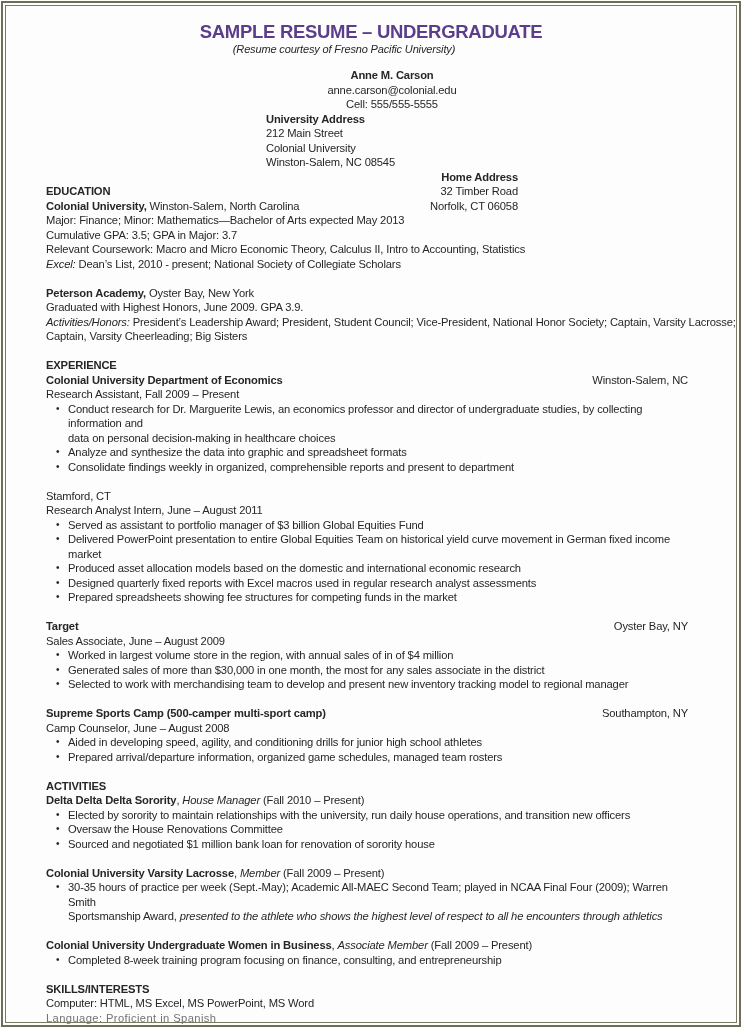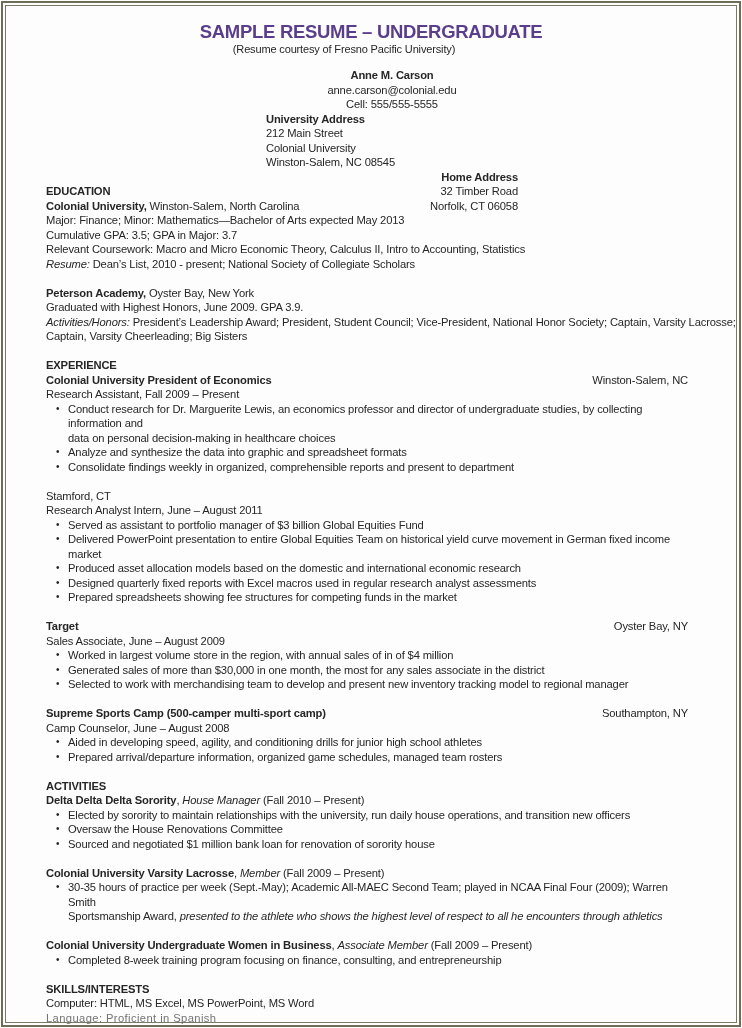--- a/index.html
+++ b/index.html
@@ -23,21 +23,21 @@
       color: #262626;
     }
 
     .title {
       position: absolute; left: 0; width: 742px; top: 21px; text-align: center;
       font-size: 18.5px; line-height: 22px; font-weight: bold; color: #5a3e8c;
       letter-spacing: -0.3px;
     }
     .subtitle {
       position: absolute; left: 0; width: 688px; top: 42px; text-align: center;
-      font-size: 11px; line-height: 14px;
+      font-style: italic; font-size: 11px; line-height: 14px;
     }
 
     .contact-block {
       position: absolute; left: 266px; width: 252px; top: 68px;
     }
     .contact-center { text-align: center; width: 252px; }
     .contact-name { font-weight: bold; }
     .addr-row { display: flex; justify-content: space-between; flex-direction: column; }
     .addr-col-right { text-align: right; }
     .bold { font-weight: bold; }
@@ -85,32 +85,32 @@
     </div>
   </div>
 
   <div class="content">
 
     <div class="section-head">EDUCATION</div>
     <div class="line"><span class="bold">Colonial University,</span><span> Winston-Salem, North Carolina</span></div>
     <div class="line">Major: Finance; Minor: Mathematics—Bachelor of Arts expected May 2013</div>
     <div class="line">Cumulative GPA: 3.5; GPA in Major: 3.7</div>
     <div class="line">Relevant Coursework: Macro and Micro Economic Theory, Calculus II, Intro to Accounting, Statistics</div>
-    <div class="line"><span class="ital">Resume:</span><span> Dean’s List, 2010 - present; National Society of Collegiate Scholars</span></div>
+    <div class="line"><span class="ital">Excel:</span><span> Dean’s List, 2010 - present; National Society of Collegiate Scholars</span></div>
     <div class="gap"></div>
     <div class="line"><span class="bold">Peterson Academy,</span><span> Oyster Bay, New York</span></div>
     <div class="line">Graduated with Highest Honors, June 2009. GPA 3.9.</div>
     <div class="line"><span class="ital">Activities/Honors:</span><span> President’s Leadership Award; President, Student Council; Vice-President, National Honor Society; Captain, Varsity Lacrosse;</span></div>
     <div class="line">Captain, Varsity Cheerleading; Big Sisters</div>
     <div class="gap"></div>
 
     <div class="section-head">EXPERIENCE</div>
 
     <div class="entry-head">
-      <span class="bold">Colonial University President of Economics</span>
+      <span class="bold">Colonial University Department of Economics</span>
       <span>Winston-Salem, NC</span>
     </div>
     <div class="line">Research Assistant, Fall 2009 – Present</div>
     <ul class="bullets">
       <li><span>Conduct research for Dr. Marguerite Lewis, an economics professor and director of undergraduate studies, by collecting information and</span><br><span>data on personal decision-making in healthcare choices</span></li>
       <li>Analyze and synthesize the data into graphic and spreadsheet formats</li>
       <li>Consolidate findings weekly in organized, comprehensible reports and present to department</li>
     </ul>
     <div class="gap"></div>
 

